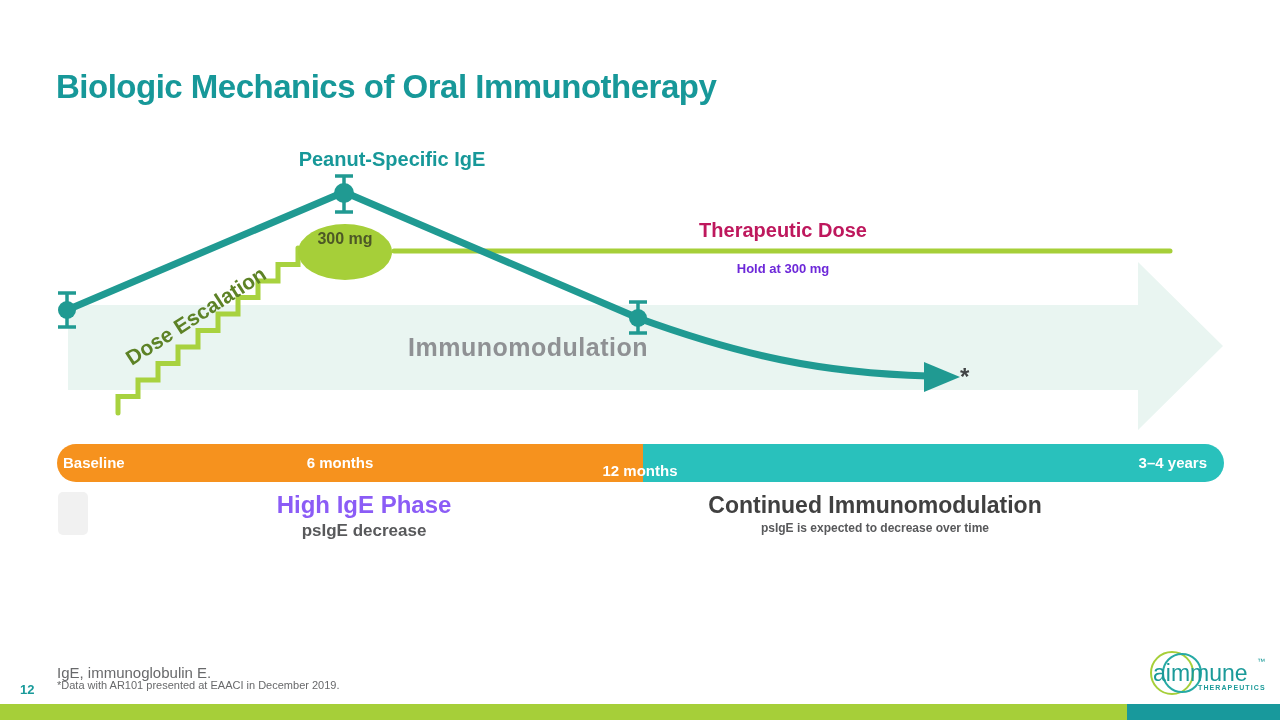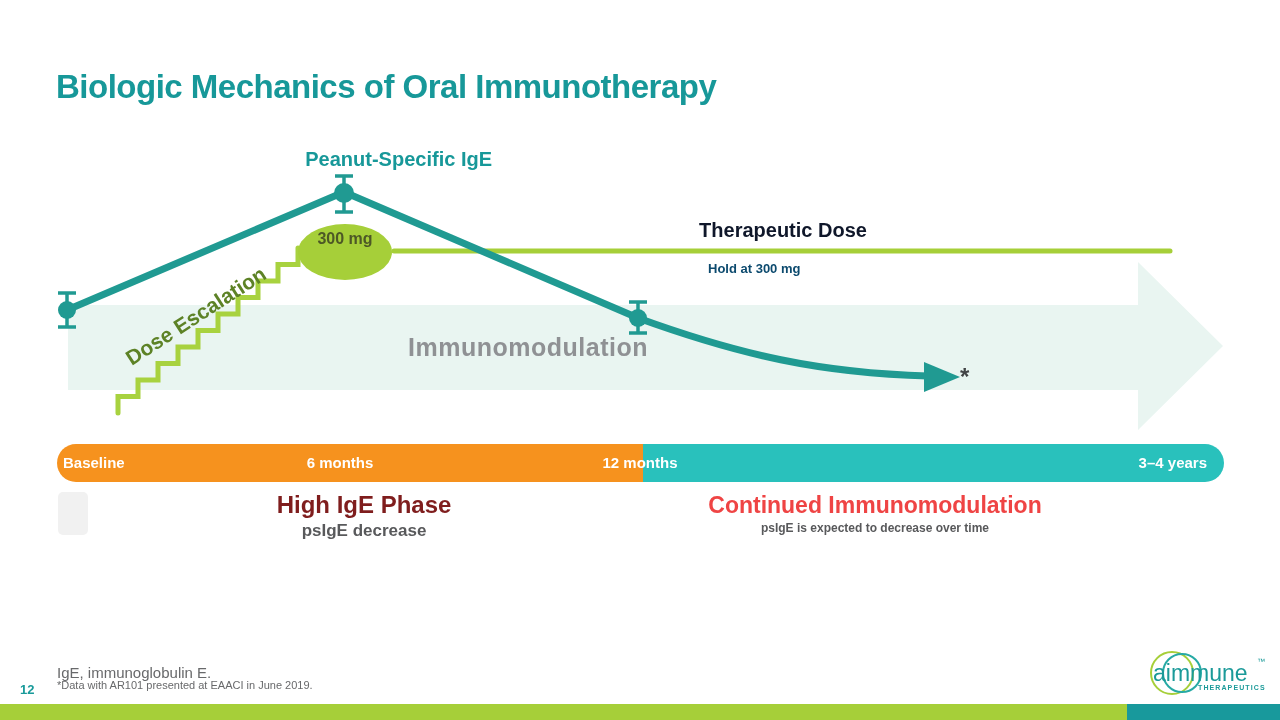--- a/index.html
+++ b/index.html
@@ -6,52 +6,52 @@
   .slide{
     position:relative;width:1280px;height:720px;background:#ffffff;overflow:hidden;
     font-family:"Liberation Sans",sans-serif;
   }
   .abs{position:absolute;}
   .slide-title{
     left:56px;top:68px;width:900px;
     font-size:33px;font-weight:bold;color:#179899;letter-spacing:-0.5px;
   }
   
-  .curve-label{left:292px;top:148px;width:200px;text-align:right;
+  .curve-label{left:292px;top:148px;width:200px;text-align:center;
     font-size:20px;font-weight:bold;color:#179899;}
   .dose-esc{left:96px;top:304px;width:200px;text-align:center;
     font-size:21px;font-weight:bold;color:#5d8226;
     transform:rotate(-33deg);transform-origin:center;}
   .dose-oval-label{left:303px;top:230px;width:84px;text-align:center;
     font-size:16px;font-weight:bold;color:#4d5826;}
   .thera-label{left:683px;top:219px;width:200px;text-align:center;
-    font-size:20px;font-weight:bold;color:#0f172a;}
-  .hold-label{left:708px;top:261px;width:150px;text-align:left;
-    font-size:13px;font-weight:bold;color:#0c4a6e;}
+    font-size:20px;font-weight:bold;color:#be185d;}
+  .hold-label{left:708px;top:261px;width:150px;text-align:center;
+    font-size:13px;font-weight:bold;color:#6d28d9;}
   .band-label{left:408px;top:333px;width:240px;text-align:center;
     font-size:25px;font-weight:bold;color:#8f9194;letter-spacing:0.5px;}
   .asterisk{left:960px;top:363px;font-size:24px;font-weight:bold;color:#414345;}
   .faint-artifact{left:58px;top:492px;width:30px;height:43px;background:#f1f1f1;border-radius:5px;}
   
   .timeline{left:57px;top:444px;width:1167px;height:38px;border-radius:19px;overflow:hidden;}
   .tl-orange{position:absolute;left:0;top:0;width:586px;height:38px;background:#f6921e;}
   .tl-teal{position:absolute;left:586px;top:0;width:581px;height:38px;background:#29c1bc;}
   .tl-label{position:absolute;top:0;height:38px;line-height:38px;color:#ffffff;
     font-size:15px;font-weight:bold;}
   .tl-baseline{left:6px;}
   .tl-6mo{left:213px;width:140px;text-align:center;}
-  .tl-12mo{left:513px;width:140px;text-align:center;}
+  .tl-12mo{left:513px;width:140px;text-align:center;margin-top:8px;}
   .tl-years{right:17px;text-align:right;}
   
   .phase-title-1{left:214px;top:491px;width:300px;text-align:center;
-    font-size:24px;font-weight:bold;color:#7f1d1d;}
+    font-size:24px;font-weight:bold;color:#8b5cf6;}
   .phase-sub-1{left:214px;top:521px;width:300px;text-align:center;
     font-size:17px;font-weight:bold;color:#58595b;}
   .phase-title-2{left:705px;top:492px;width:340px;text-align:center;
-    font-size:23px;font-weight:bold;color:#ef4444;}
+    font-size:23px;font-weight:bold;color:#404040;}
   .phase-sub-2{left:705px;top:521px;width:340px;text-align:center;
     font-size:12px;font-weight:bold;color:#58595b;}
   
   .footnote-1{left:57px;top:664px;font-size:15px;color:#68696b;}
   .footnote-2{left:57px;top:679px;font-size:11px;color:#68696b;}
   .page-num{left:20px;top:682px;font-size:13px;font-weight:bold;color:#189a9a;}
   .bar-green{left:0;top:704px;width:1127px;height:16px;background:#a6cf39;}
   .bar-teal{left:1127px;top:704px;width:153px;height:16px;background:#18999c;}
   .logo{left:1138px;top:648px;width:136px;height:54px;}
 </style>
@@ -114,21 +114,21 @@
     <div class="tl-label tl-12mo">12 months</div>
     <div class="tl-label tl-years">3–4 years</div>
   </div>
 
   <div class="abs phase-title-1">High IgE Phase</div>
   <div class="abs phase-sub-1">psIgE decrease</div>
   <div class="abs phase-title-2">Continued Immunomodulation</div>
   <div class="abs phase-sub-2">psIgE is expected to decrease over time</div>
 
   <div class="abs footnote-1">IgE, immunoglobulin E.</div>
-  <div class="abs footnote-2">*Data with AR101 presented at EAACI in June 2019.</div>
+  <div class="abs footnote-2">*Data with AR101 presented at EAACI in December 2019.</div>
   <div class="abs page-num">12</div>
 
   <svg class="abs logo" viewBox="0 0 136 54">
     <circle cx="34" cy="25" r="21" fill="none" stroke="#a6cf39" stroke-width="2"></circle>
     <circle cx="44" cy="25" r="19" fill="none" stroke="#27aaa5" stroke-width="2"></circle>
     <text x="15" y="33" font-size="23" fill="#1b9a99" font-family="Liberation Sans, sans-serif">aimmune</text>
     <text x="119" y="16" font-size="8" fill="#1b9a99" font-family="Liberation Sans, sans-serif">™</text>
     <text x="60" y="42" font-size="7" font-weight="bold" letter-spacing="1.1" fill="#1b9a99" font-family="Liberation Sans, sans-serif">THERAPEUTICS</text>
   </svg>
 

